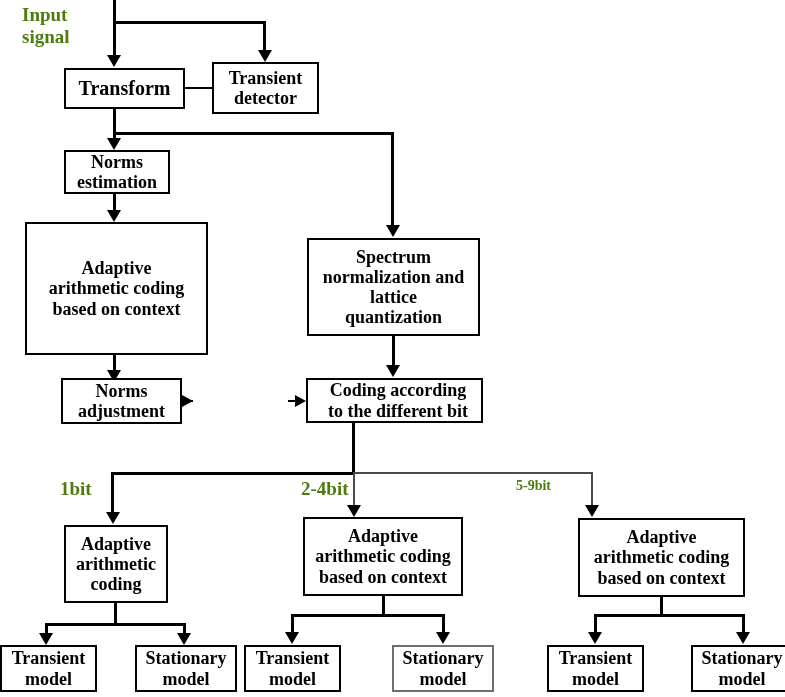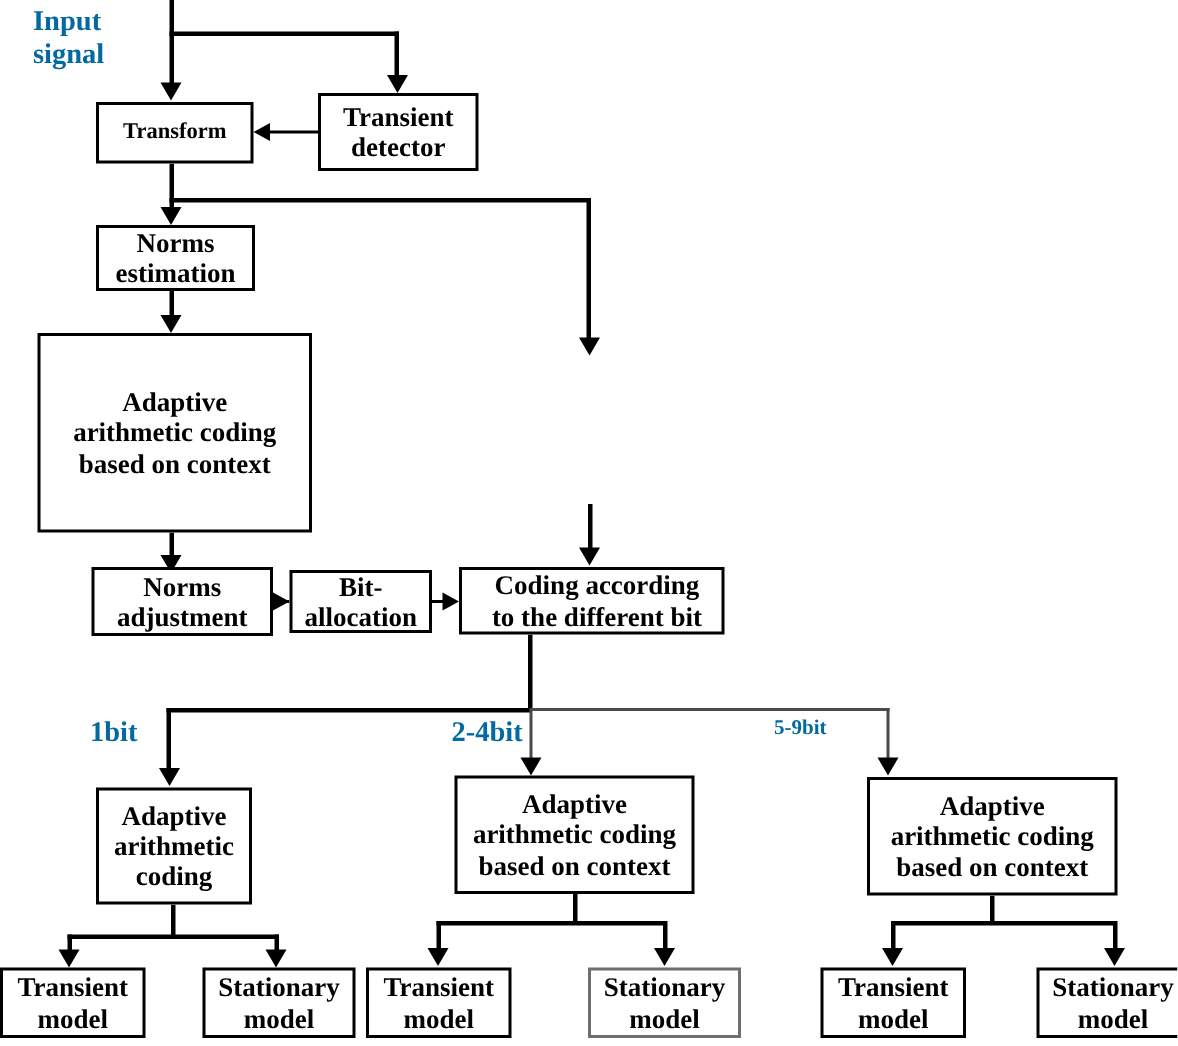--- a/index.html
+++ b/index.html
@@ -27,21 +27,21 @@
     font-weight: bold;
     color: #000000;
     line-height: 1.12;
     padding: 2px 3px;
     z-index: 3;
   }
   .node.thin { border-width: 2px; }
   .label {
     position: absolute;
     font-weight: bold;
-    color: #0369a1;
+    color: #4d7c0f;
     white-space: pre;
     line-height: 1.14;
     z-index: 4;
   }
   .edge {
     position: absolute;
     background: #000000;
     z-index: 1;
   }
   .edge.light { background: #4a4a4a; }
@@ -81,21 +81,21 @@
   <div class="label" style="left:22px; top:4px; font-size:19px;">Input
 signal</div>
 
   <div class="edge" style="left:113px; top:0px; width:3px; height:56px;"></div>
 
   <div class="edge" style="left:113px; top:21px; width:153px; height:3px;"></div>
   <div class="edge" style="left:263px; top:21px; width:3px; height:34px;"></div>
   <div class="arrow-down" style="left:107px; top:55px;"></div>
   <div class="arrow-down" style="left:258px; top:50px;"></div>
 
-  <div class="node" style="left:64px; top:68px; width:105px; height:41px; font-size:15px; white-space:pre;">Transform</div>
+  <div class="node" style="left:64px; top:68px; width:121px; height:41px; font-size:20px; white-space:pre;">Transform</div>
 
   <div class="node" style="left:212px; top:62px; width:107px; height:52px; font-size:18px; white-space:pre;">Transient
 detector</div>
 
   <div class="edge" style="left:180px; top:87px; width:33px; height:2px;"></div>
   <div class="arrow-left" style="left:169px; top:82px;"></div>
 
   <div class="edge" style="left:113px; top:109px; width:3px; height:36px;"></div>
   <div class="arrow-down" style="left:107px; top:138px;"></div>
 
@@ -106,35 +106,37 @@
   <div class="node" style="left:64px; top:150px; width:106px; height:44px; font-size:18px; white-space:pre;">Norms
 estimation</div>
 
   <div class="edge" style="left:113px; top:194px; width:3px; height:22px;"></div>
   <div class="arrow-down" style="left:107px; top:210px;"></div>
 
   <div class="node" style="left:25px; top:222px; width:183px; height:133px; font-size:18px; white-space:pre;">Adaptive
 arithmetic coding
 based on context</div>
 
+  <div class="node" style="left:307px; top:238px; width:173px; height:98px; font-size:18px; white-space:pre;">Spectrum
+normalization and
+lattice
+quantization</div>
 
   <div class="edge" style="left:113px; top:355px; width:3px; height:20px;"></div>
   <div class="arrow-down" style="left:107px; top:370px;"></div>
 
   <div class="edge" style="left:392px; top:336px; width:3px; height:32px;"></div>
   <div class="arrow-down" style="left:386px; top:365px;"></div>
 
   <div class="node" style="left:61px; top:378px; width:121px; height:46px; font-size:18px; white-space:pre;">Norms
 adjustment</div>
 
   <div class="edge" style="left:182px; top:400px; width:11px; height:2px;"></div>
   <div class="arrow-right" style="left:182px; top:395px;"></div>
 
-  <div class="node" style="left:193px; top:380px; width:95px; height:42px; font-size:18px; white-space:pre;">Bit-
-allocation</div>
 
   <div class="edge" style="left:288px; top:400px; width:12px; height:2px;"></div>
   <div class="arrow-right" style="left:295px; top:395px;"></div>
 
   <div class="node" style="left:306px; top:378px; width:177px; height:45px; font-size:18px; white-space:pre;padding-left:10px;">Coding according
 to the different bit</div>
 
   <div class="edge" style="left:352px; top:423px; width:3px; height:51px;"></div>
   <div class="edge" style="left:111px; top:472px; width:243px; height:3px;"></div>
   <div class="edge light" style="left:354px; top:472px; width:239px; height:2px;"></div>

